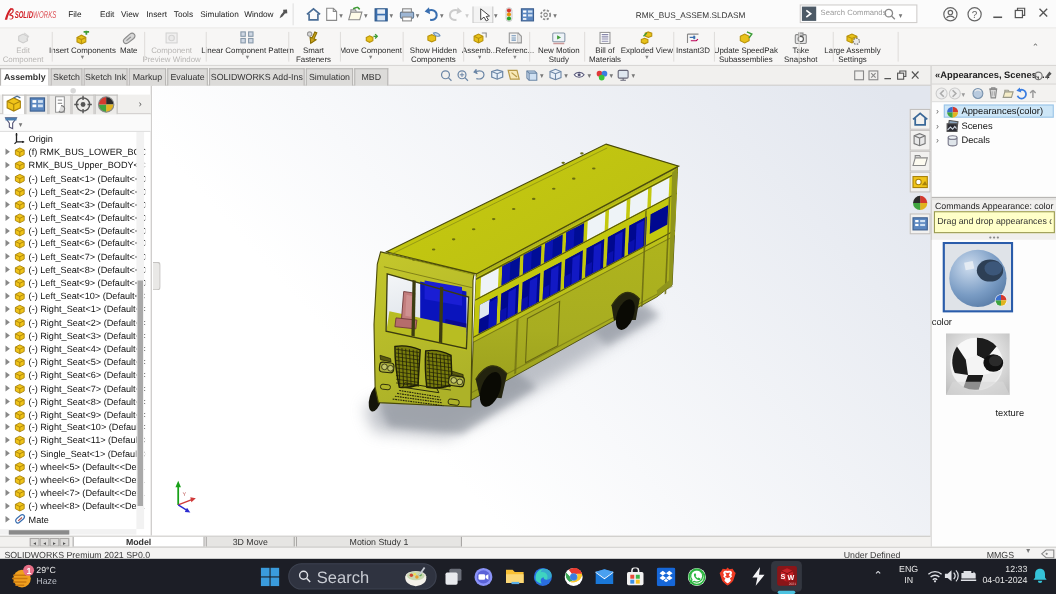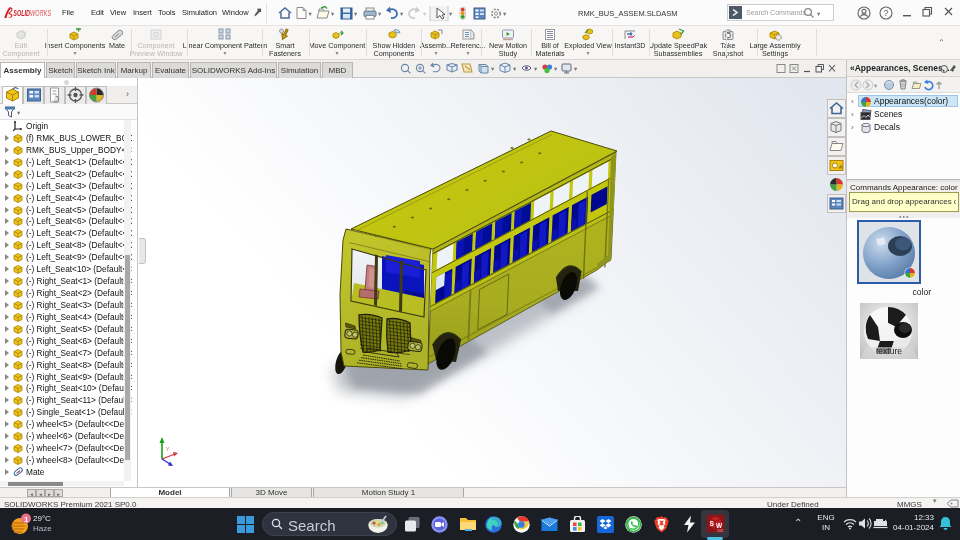--- a/index.html
+++ b/index.html
@@ -16,21 +16,21 @@
 .dtab { position:absolute; top:2px; height:16px; font-size:8px; color:#333; background:#dcdbd9; border:1px solid #b9b7b5; border-bottom:none; text-align:center; line-height:15px; }
 .dtab.active { background:#fff; font-weight:bold; }
 #lpanel { position:absolute; left:0; top:78px; width:138px; height:409px; background:#fff; border-right:1px solid #c5c3c1; }
 .trow { position:absolute; left:0; width:132px; height:12px; font-size:8.3px; color:#111; white-space:nowrap; overflow:hidden; }
 .tarr { position:absolute; left:5px; top:3px; width:0; height:0; border-left:4px solid #888; border-top:3.5px solid transparent; border-bottom:3.5px solid transparent; }
 #viewport { position:absolute; left:139px; top:78px; width:707px; height:409px; background:linear-gradient(48deg, #ffffff 30%, #e2e6ee 96%); overflow:hidden; }
 #rpanel { position:absolute; left:846px; top:60px; width:114px; height:437px; background:#f0efed; border-left:1px solid #c5c3c1; }
 #tstrip { position:absolute; left:827px; top:78px; width:19px; height:409px; background:transparent; }
 .tsbtn { position:absolute; left:0; width:19px; height:19px; background:#f2f1ef; border:1px solid #c2c0be; }
 #modeltabs { position:absolute; left:0; top:487px; width:846px; height:10px; background:#f2f1ef; border-top:1px solid #c9c7c5; }
-.mtab { position:absolute; top:0; height:10px; font-size:8px; color:#333; background:#e6e5e3; border:1px solid #a9a7a5; border-top:none; text-align:center; line-height:9px;margin-left:44px; }
+.mtab { position:absolute; top:0; height:10px; font-size:8px; color:#333; background:#e6e5e3; border:1px solid #a9a7a5; border-top:none; text-align:center; line-height:9px; }
 #statusbar { position:absolute; left:0; top:497px; width:960px; height:11px; background:#f4f3f2; border-top:1px solid #d2d0ce; font-size:8px; color:#3a3a3a; }
 #taskbar { position:absolute; left:0; top:508px; width:960px; height:32px; background:#1c1e26; }
 .tbtxt { position:absolute; color:#e8e8e8; font-size:8px; }
 </style>
 </head>
 <body>
 
 <div id="titlebar">
   <svg class="abs" style="left:3px;top:4px" width="70" height="18" viewBox="0 0 115 18" preserveAspectRatio="none">
     <path d="M2.2 14 C4.8 8 8.5 4.2 11.5 3 L13 4.2 C10 6.3 6.8 10.5 5.8 14 Z" fill="#d22027"></path>
@@ -801,42 +801,42 @@
       <ellipse cx="44" cy="22" rx="8" ry="6.5" fill="#3c577a"></ellipse>
       <rect x="18" y="16" width="8" height="7" fill="#e4ebf3" transform="rotate(-12 22 19)"></rect>
       <g transform="translate(48,48)">
         <circle cx="3" cy="3" r="5.5" fill="#fff"></circle>
         <path d="M3 -2 A5 5 0 0 1 8 3 L3 3 Z" fill="#d43a2f"></path>
         <path d="M8 3 A5 5 0 0 1 3 8 L3 3 Z" fill="#e0b420"></path>
         <path d="M3 8 A5 5 0 0 1 -2 3 L3 3 Z" fill="#3fa43f"></path>
         <path d="M-2 3 A5 5 0 0 1 3 -2 L3 3 Z" fill="#3a6fd0"></path>
       </g>
     </svg>
-<div class="abs" style="left:0px;top:227px;width:84px;text-align:right;font-size:8.5px;color:#222">color</div>
+<div class="abs" style="left:0px;top:227px;width:84px;text-align:left;font-size:8.5px;color:#222">color</div>
 <svg class="abs" style="left:13px;top:243px" width="58" height="56" viewBox="0 0 58 56">
       <radialGradient id="tbg" cx="0.5" cy="0.4" r="0.8">
         <stop offset="0" stop-color="#ffffff"></stop>
         <stop offset="1" stop-color="#b8b8b8"></stop>
       </radialGradient>
       <rect width="58" height="56" fill="url(#tbg)"></rect>
       <circle cx="28" cy="28" r="24" fill="#f0f0f0"></circle>
       <g fill="#1c1c1c">
         <path d="M28 4 A24 24 0 0 1 46 12 L36 24 L28 20 Z"></path>
         <path d="M10 12 A24 24 0 0 1 28 4 L28 20 L18 24 Z" fill="#f8f8f8"></path>
         <path d="M18 24 L28 20 L36 24 L34 38 L20 38 Z" fill="#f4f4f4"></path>
         <path d="M10 12 L18 24 L20 38 L8 36 A24 24 0 0 1 10 12 Z"></path>
         <path d="M20 38 L34 38 L30 51 A24 24 0 0 1 16 49 Z"></path>
         <path d="M46 12 A24 24 0 0 1 50 34 L34 38 L36 24 Z" fill="#f6f6f6"></path>
         <ellipse cx="43" cy="27" rx="9" ry="8" fill="#101010"></ellipse>
         <ellipse cx="45" cy="25" rx="6" ry="5" fill="#2a2a2a"></ellipse>
         <path d="M50 34 A24 24 0 0 1 30 51 L34 38 Z" fill="#e8e8e8"></path>
       </g>
       <path d="M6 44 L52 44 L58 56 L0 56 Z" fill="#d8d8d8" opacity="0.6"></path>
     </svg>
-<div class="abs" style="left:0px;top:286px;width:84px;text-align:center;font-size:8.5px;color:#222">texture</div>
+<div class="abs" style="left:0px;top:310px;width:84px;text-align:right;font-size:8.5px;color:#222">texture</div>
 </div>
 <div id="tstrip">
 <div class="tsbtn" style="top:21px"></div>
 <svg class="abs" style="left:0px;top:21px" width="19" height="19" viewBox="0 0 19 18">
       <path d="M3 9 L9.5 3.5 L16 9 M5 8 L5 14 L14 14 L14 8" fill="none" stroke="#3a6898" stroke-width="1.6"></path>
     </svg>
 <div class="tsbtn" style="top:40px"></div>
 <svg class="abs" style="left:0px;top:40px" width="19" height="19" viewBox="0 0 19 18">
       <path d="M4 5 L9 3 L14 5 L14 12 L9 14 L4 12 Z" fill="#e8e8e8" stroke="#777"></path>
       <path d="M4 5 L9 7 L14 5 M9 7 L9 14" fill="none" stroke="#777"></path>

